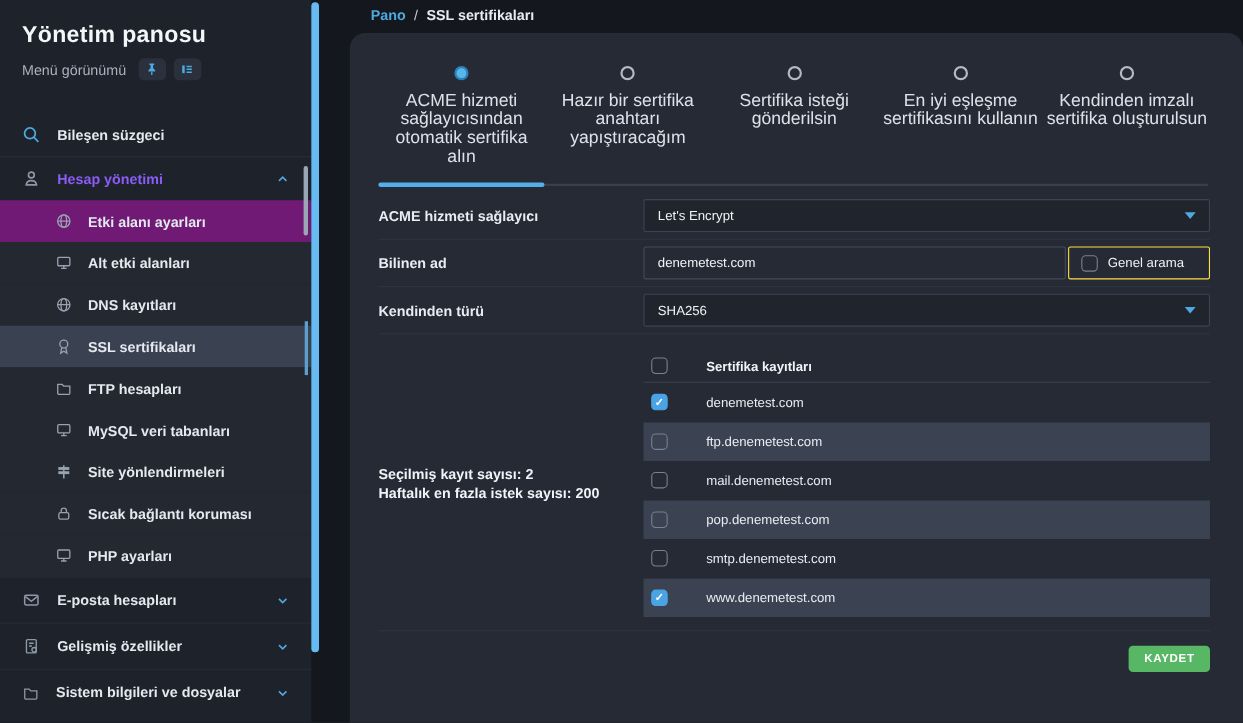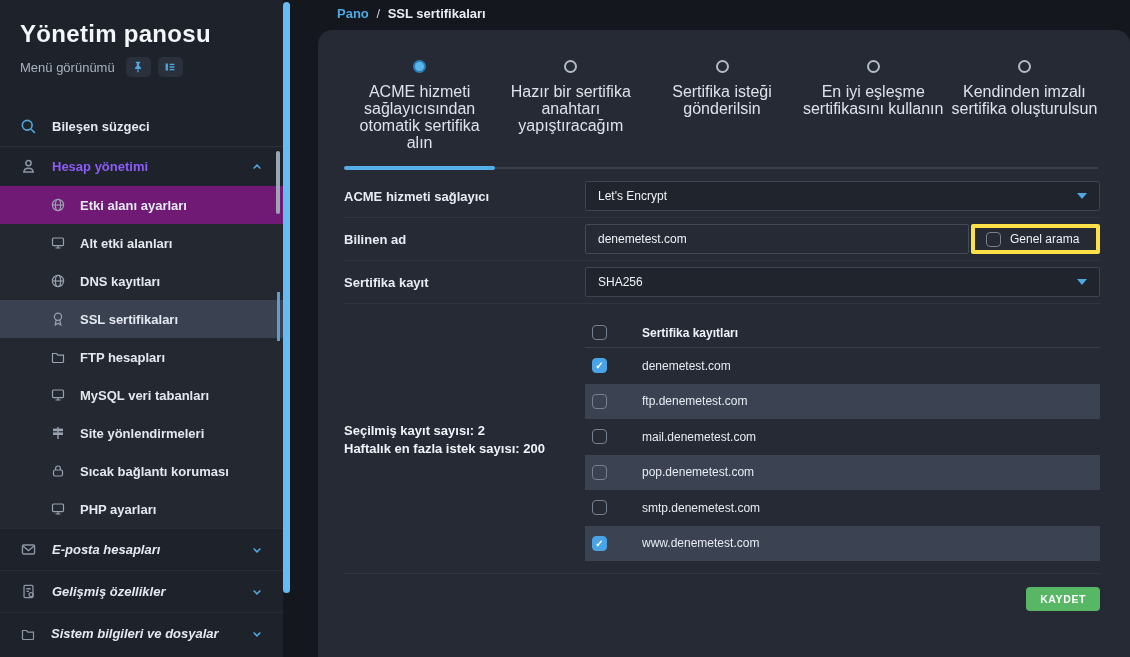--- a/index.html
+++ b/index.html
@@ -8,37 +8,37 @@
     background:#14171d;
     font-family:"Liberation Sans", sans-serif;
     color:#e8ecf2;
     position:relative;
   }
   .ico { display:inline-flex; align-items:center; justify-content:center; flex:none; }
 
   
   .sidebar { position:absolute; left:0; top:0; width:283px; height:657px; background:#1e222b; }
   .sb-head { padding:20px 20px 0 20px; }
-  .sb-title { font-size:24px; font-weight:bold; letter-spacing:.3px; color:#f4f7fa; }
+  .sb-title { font-size:21px; font-weight:bold; letter-spacing:.3px; color:#f4f7fa; }
   .sb-sub { display:flex; align-items:center; gap:7px; margin-top:9px; }
   .sb-sub-label { font-size:13px; color:#a9b2bf; margin-right:4px;text-align:right; }
   .icon-btn { width:25px; height:20px; border-radius:5px; background:#2a313d; display:flex; align-items:center; justify-content:center; color:#4da9e0; cursor:pointer; }
   .sb-search { display:flex; align-items:center; gap:15px; padding:0 20px; height:41px; margin-top:29px; border-bottom:1px solid #2a2f39; }
   .sb-search .ico { color:#4da9e0; }
   .sb-search-label { font-size:13px; font-weight:bold; color:#e4e9ef; }
   .sb-section { display:flex; align-items:center; gap:15px; padding:0 20px; height:39px; }
   .sb-section .ico { color:#8d97a5; }
   .sb-section-label { font-size:13px; font-weight:bold; color:#8b5cf6; }
   .sb-section .chev { margin-left:auto; color:#4da9e0; }
   .sb-items { }
   .sb-item { display:flex; align-items:center; gap:14px; height:38px; padding:0 16px 0 50px; background:#232831; font-size:13px; font-weight:bold; color:#e4e9ef; cursor:pointer; }
   .sb-item .ico { color:#98a2b0; }
   .sb-item.highlight { background:#701a75; }
   .sb-item.selected { background:#3a4150; }
-  .sb-bottom-item { display:flex; align-items:center; gap:15px; height:42px; padding:0 20px; border-top:1px solid #272c36; font-size:13px; font-weight:bold; color:#e4e9ef; cursor:pointer;font-style:italic; }
+  .sb-bottom-item { display:flex; align-items:center; gap:15px; height:42px; padding:0 20px; border-top:1px solid #272c36; font-size:13px; font-weight:bold; color:#e4e9ef; cursor:pointer; }
   .sb-bottom-item .ico { color:#8d97a5; }
   .sb-bottom-item .chev { margin-left:auto; color:#4da9e0; }
 
   
   .scrollbar-main { position:absolute; left:283px; top:2px; width:7px; height:591px; border-radius:4px; background:#66bbf2; }
   .thumb-grey { position:absolute; left:276px; top:151px; width:4px; height:63px; border-radius:2px; background:#9aa6b4; }
   .thumb-blue { position:absolute; left:277px; top:292px; width:3px; height:49px; background:#5d9ecd; }
 
   
   .main { position:absolute; left:290px; top:0; right:0; bottom:0; }
@@ -64,21 +64,21 @@
   .form { margin-top:5px; }
   .frow { display:flex; align-items:center; min-height:43px; border-bottom:1px solid #2f3540; }
   .flabel { width:241px; font-size:13px; font-weight:bold; color:#e8edf3; flex:none; }
   .ffield { flex:1; display:flex; align-items:center; }
   .select { flex:1; height:30px; border:1px solid #3d4451; border-radius:2px; background:#20242c; display:flex; align-items:center; padding:0 12px; font-size:12px; color:#f0f3f7; cursor:pointer; }
   .caret { margin-left:auto; width:0; height:0; border-left:5px solid transparent; border-right:5px solid transparent; border-top:6px solid #4da9e0; }
   .text-input { flex:1; height:30px; border:1px solid #434b59; background:transparent; border-radius:2px; padding:0 12px; font-size:12px; color:#f0f3f7; font-family:"Liberation Sans", sans-serif; outline:none; }
   .cb { width:15px; height:15px; border:1.5px solid #78818f; border-radius:4px; flex:none; cursor:pointer; display:flex; align-items:center; justify-content:center; }
   .cb.checked { background:#4aa3e4; border-color:#4aa3e4; color:#fff; }
   .cb.checked::after { content:"\2713"; font-size:10px; font-weight:bold; }
-  .cb-box { width:129px; margin-left:2px; height:30px; border:4px solid #fde047; border-radius:2px; display:flex; align-items:center; gap:9px; padding:0 11px; font-size:12px; color:#eef1f6; flex:none; cursor:pointer; }
+  .cb-box { width:129px; margin-left:2px; height:30px; border:1px solid #fde047; border-radius:2px; display:flex; align-items:center; gap:9px; padding:0 11px; font-size:12px; color:#eef1f6; flex:none; cursor:pointer; }
 
   
   .frow-records { display:flex; border-bottom:none; padding:14px 0 6px 0; }
   .rec-summary { width:241px; flex:none; display:flex; flex-direction:column; justify-content:center; font-size:13px; font-weight:bold; line-height:18px; color:#f0f3f8; }
   .rec-list { flex:1; }
   .rec-head { display:flex; align-items:center; height:30px; padding-left:7px; font-size:12px; font-weight:bold; color:#f0f3f8; border-bottom:1px solid #3a404c; }
   .rec-head .cb, .rec-row .cb { margin-right:35px; }
   .rec-row { display:flex; align-items:center; height:35.5px; padding-left:7px; font-size:12px; color:#e8ecf2; cursor:pointer; }
   .rec-row.striped { background:#3b4252; }
 
@@ -325,21 +325,21 @@
           <input class="text-input" type="text" value="denemetest.com" style="">
           <div class="cb-box">
             <span class="cb"></span>
             <span>Genel arama</span>
           </div>
         </div>
       </div>
 
 
       <div class="frow">
-        <div class="flabel">Sertifika kayıt</div>
+        <div class="flabel">Kendinden türü</div>
         <div class="ffield">
           <div class="select">
             <span>SHA256</span>
             <span class="caret"></span>
           </div>
         </div>
       </div>
 
       <div class="frow-records">
         <div class="rec-summary">

